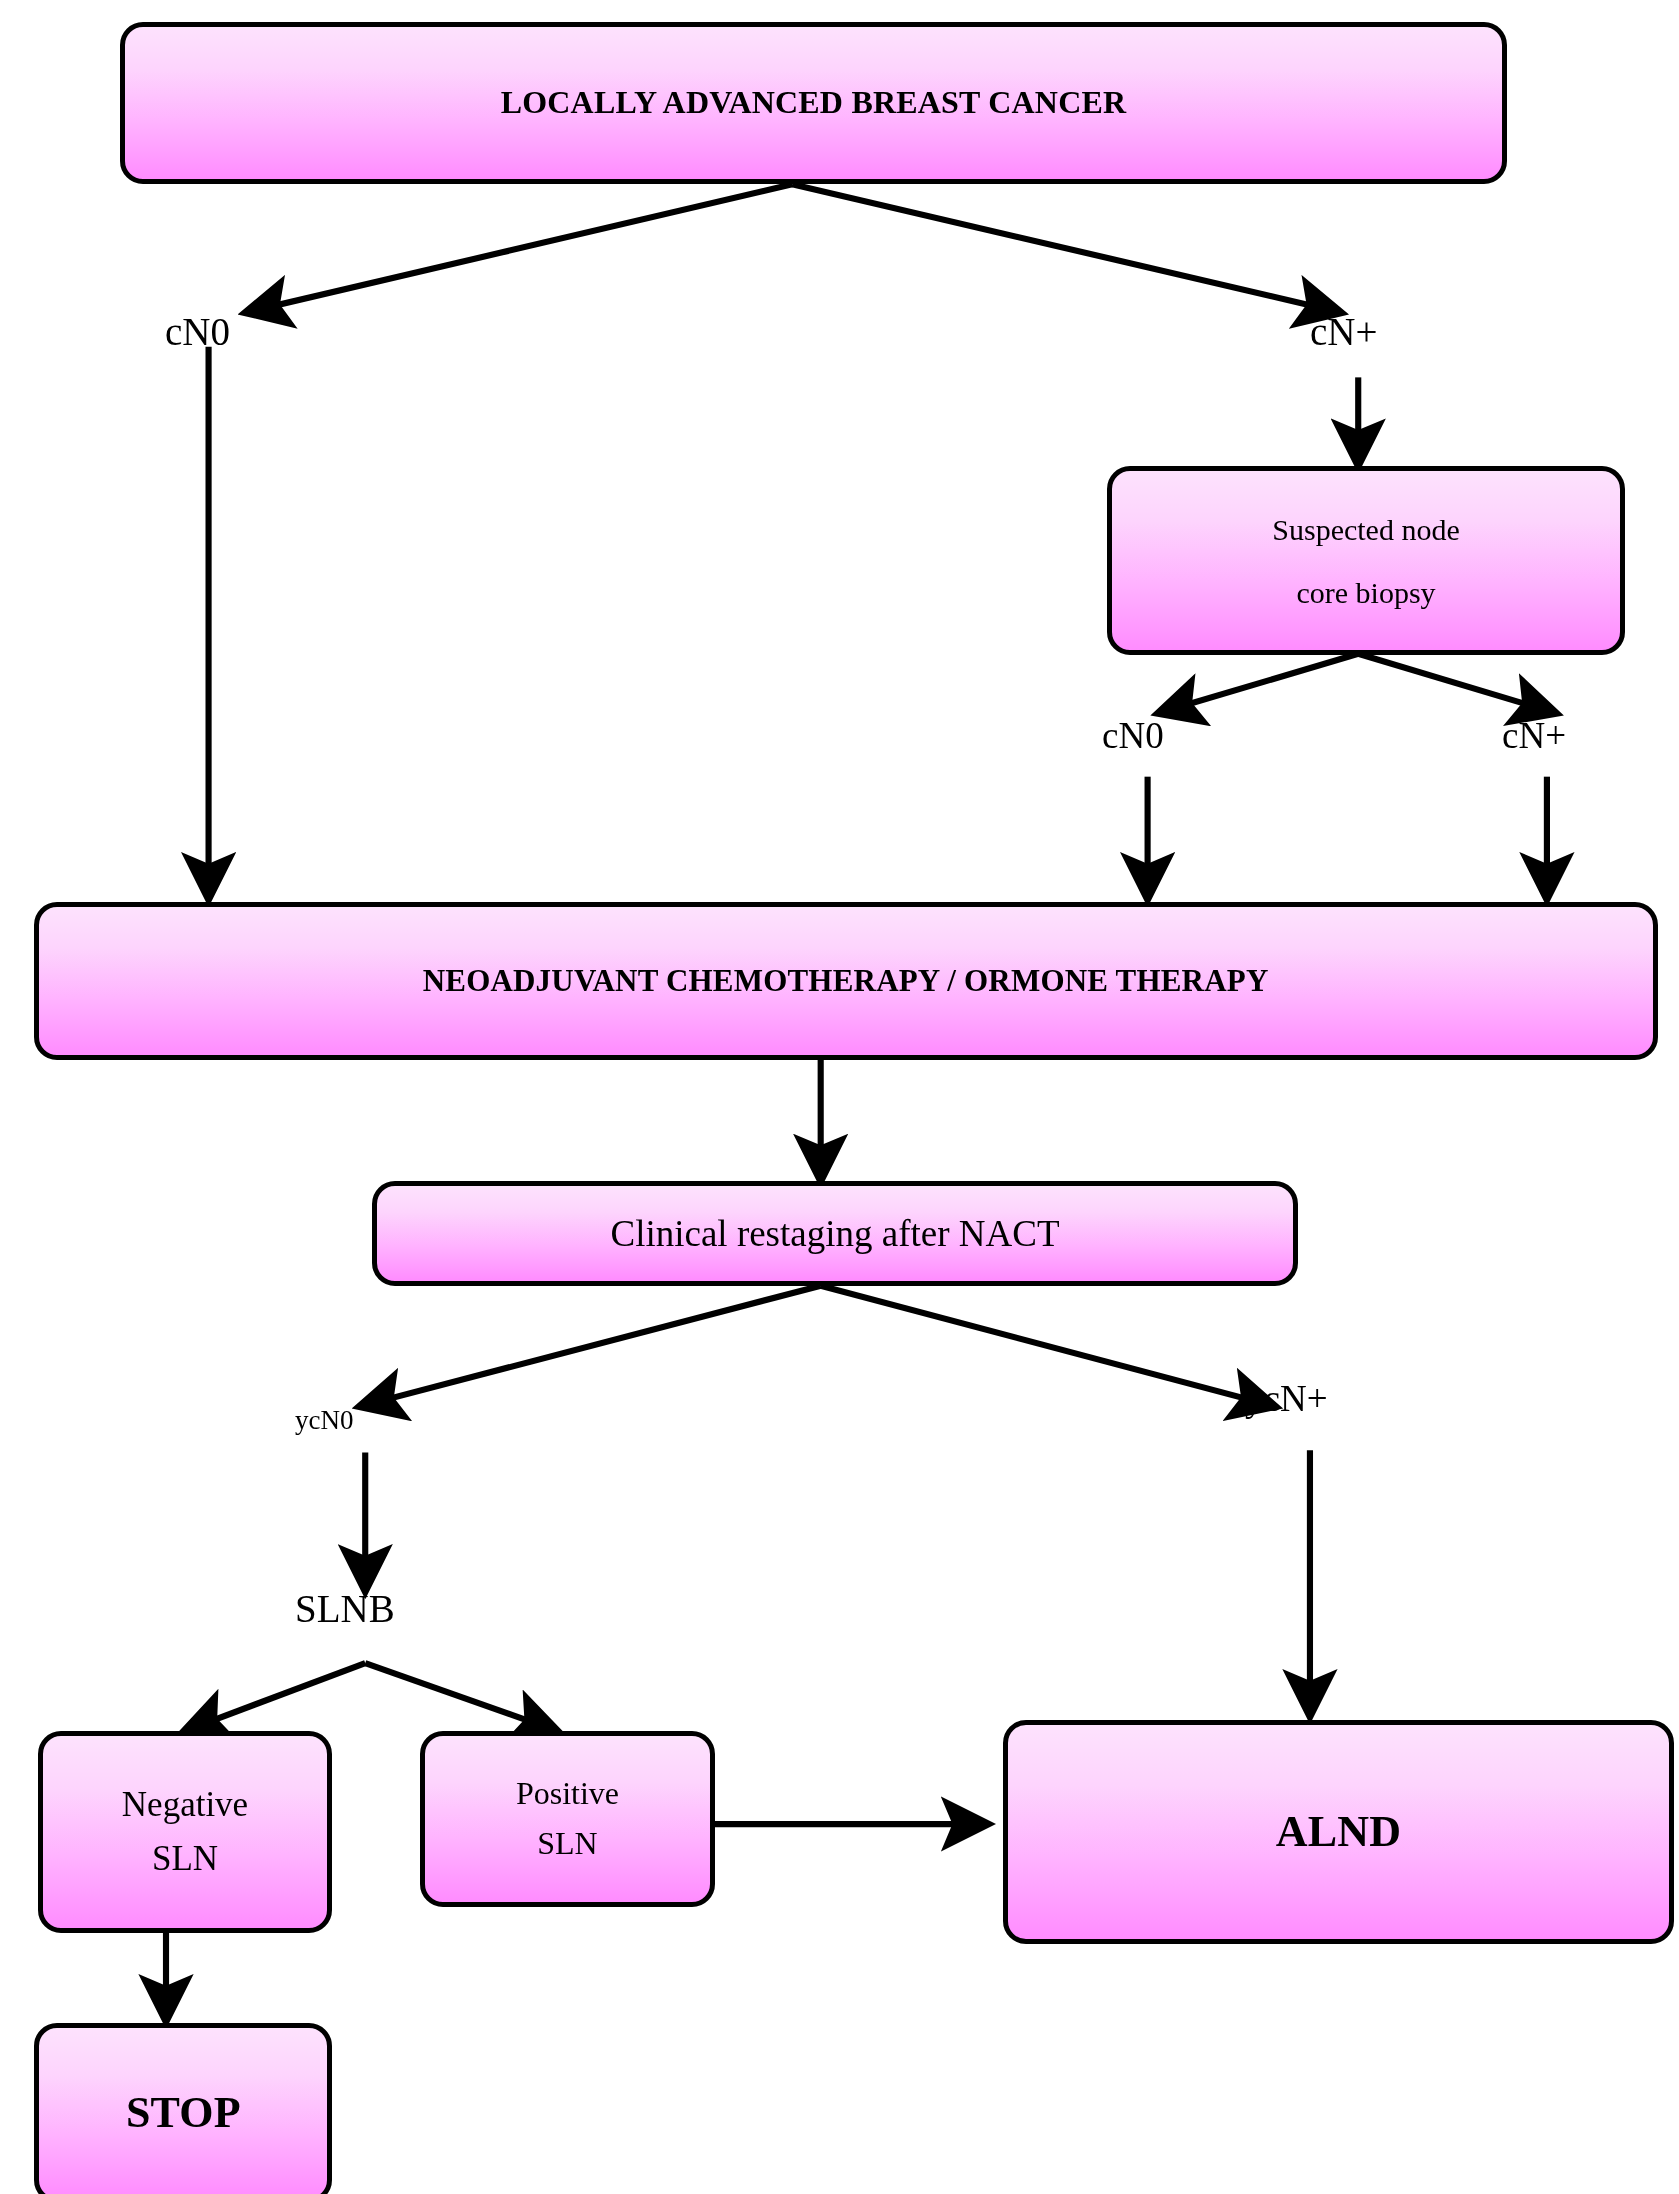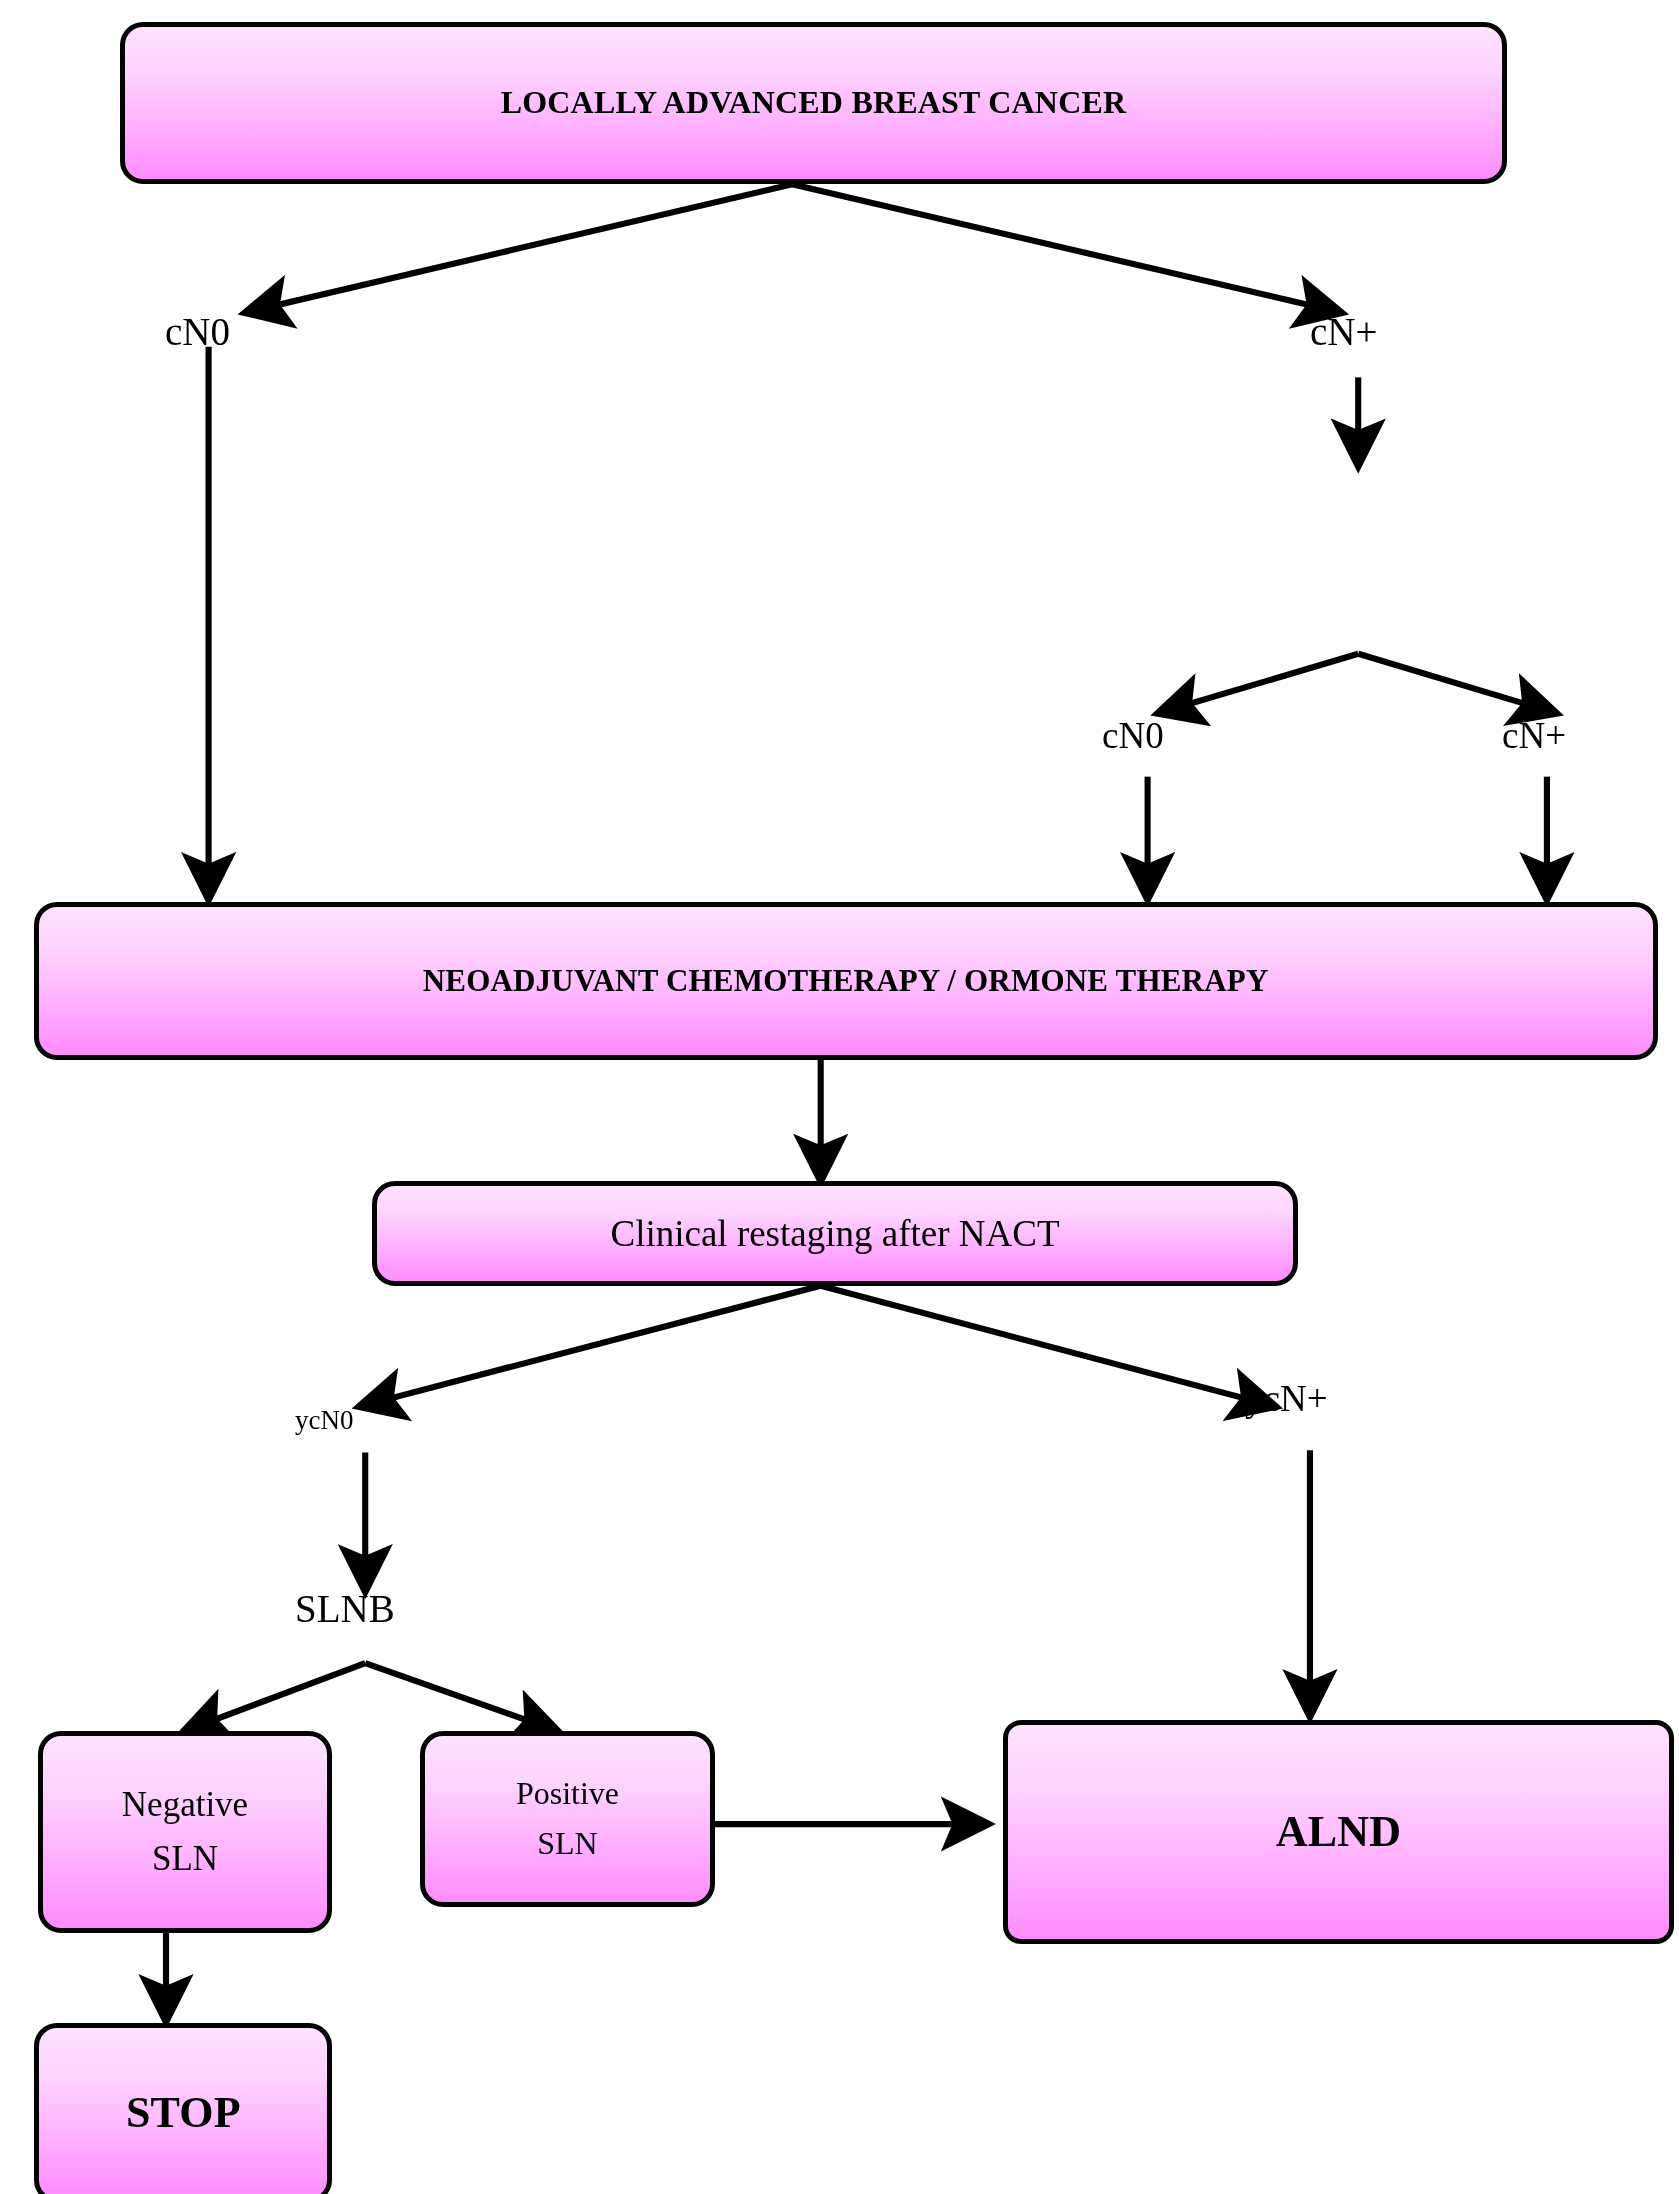--- a/index.html
+++ b/index.html
@@ -103,40 +103,44 @@
       <line x1="1600" y1="4157" x2="2250" y2="4157"></line>
 
       <line x1="378" y1="4405" x2="378" y2="4605"></line>
     </g>
   </svg>
 
   <div class="node-box" style="left:104px; top:22px; width:1387px; height:162px; font-size:32px;">
     <span class="label bold-caps">LOCALLY ADVANCED BREAST CANCER</span>
   </div>
 
+  <div class="node-box" style="left:1091px; top:466px; width:518px; height:189px; font-size:30px;">
+    <span class="label" style="line-height:2.1;">Suspected node
+core biopsy</span>
+  </div>
 
   <div class="node-box" style="left:17.6px; top:902px; width:1624px; height:158px; font-size:31px;">
     <span class="label bold-caps">NEOADJUVANT CHEMOTHERAPY / ORMONE THERAPY</span>
   </div>
 
   <div class="node-box" style="left:356px; top:1181px; width:926px; height:105px; font-size:37px;">
     <span class="label">Clinical restaging after NACT</span>
   </div>
 
   <div class="node-box" style="left:22px; top:1731px; width:294px; height:202px; font-size:35px;">
     <span class="label">Negative
 SLN</span>
   </div>
 
   <div class="node-box" style="left:404px; top:1731px; width:295px; height:176px; font-size:32px;">
     <span class="label">Positive
 SLN</span>
   </div>
 
-  <div class="node-box" style="left:987px; top:1720px; width:671px; height:224px; font-size:44px;border-radius:18px;">
+  <div class="node-box" style="left:987px; top:1720px; width:671px; height:224px; font-size:44px;">
     <span class="label bold-caps">ALND</span>
   </div>
 
   <div class="node-box" style="left:18.4px; top:2023px; width:298px; height:180px; font-size:44px;">
     <span class="label bold-caps">STOP</span>
   </div>
 
   <div class="edge-label" style="left:165px; top:312px; font-size:39px;">cN0</div>
 
   <div class="edge-label" style="left:1310px; top:312px; font-size:39px;">cN+</div>

